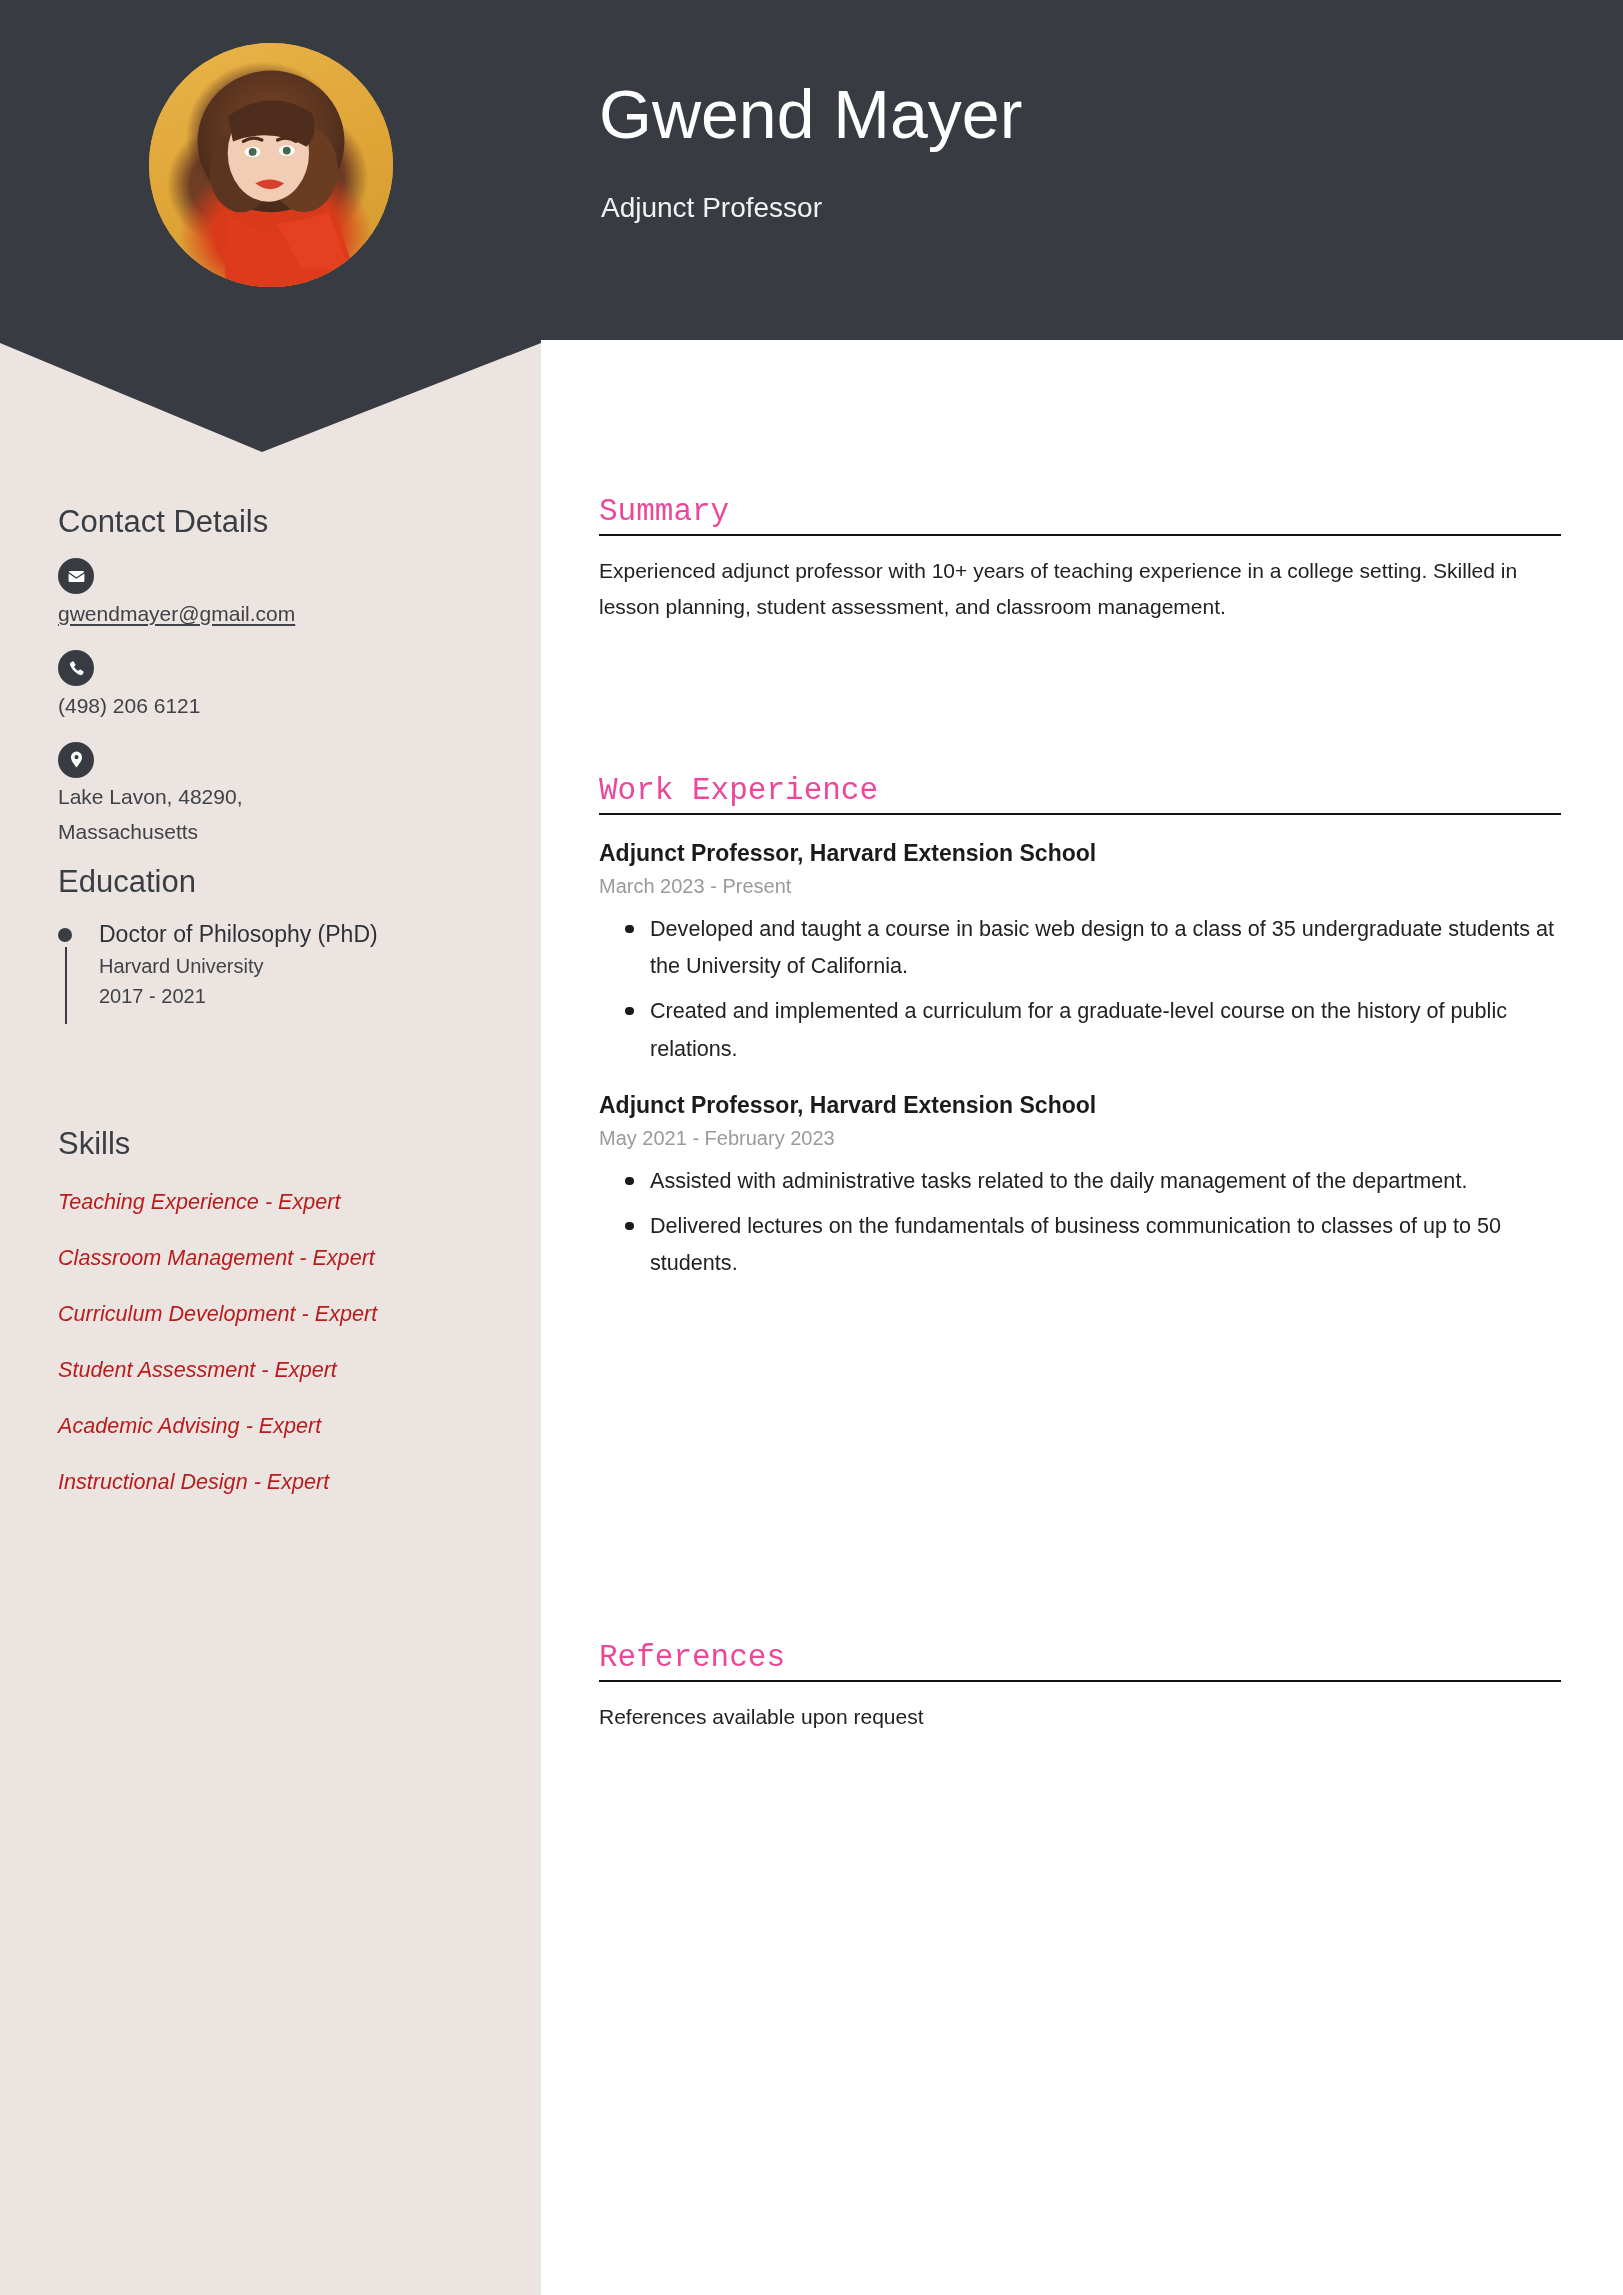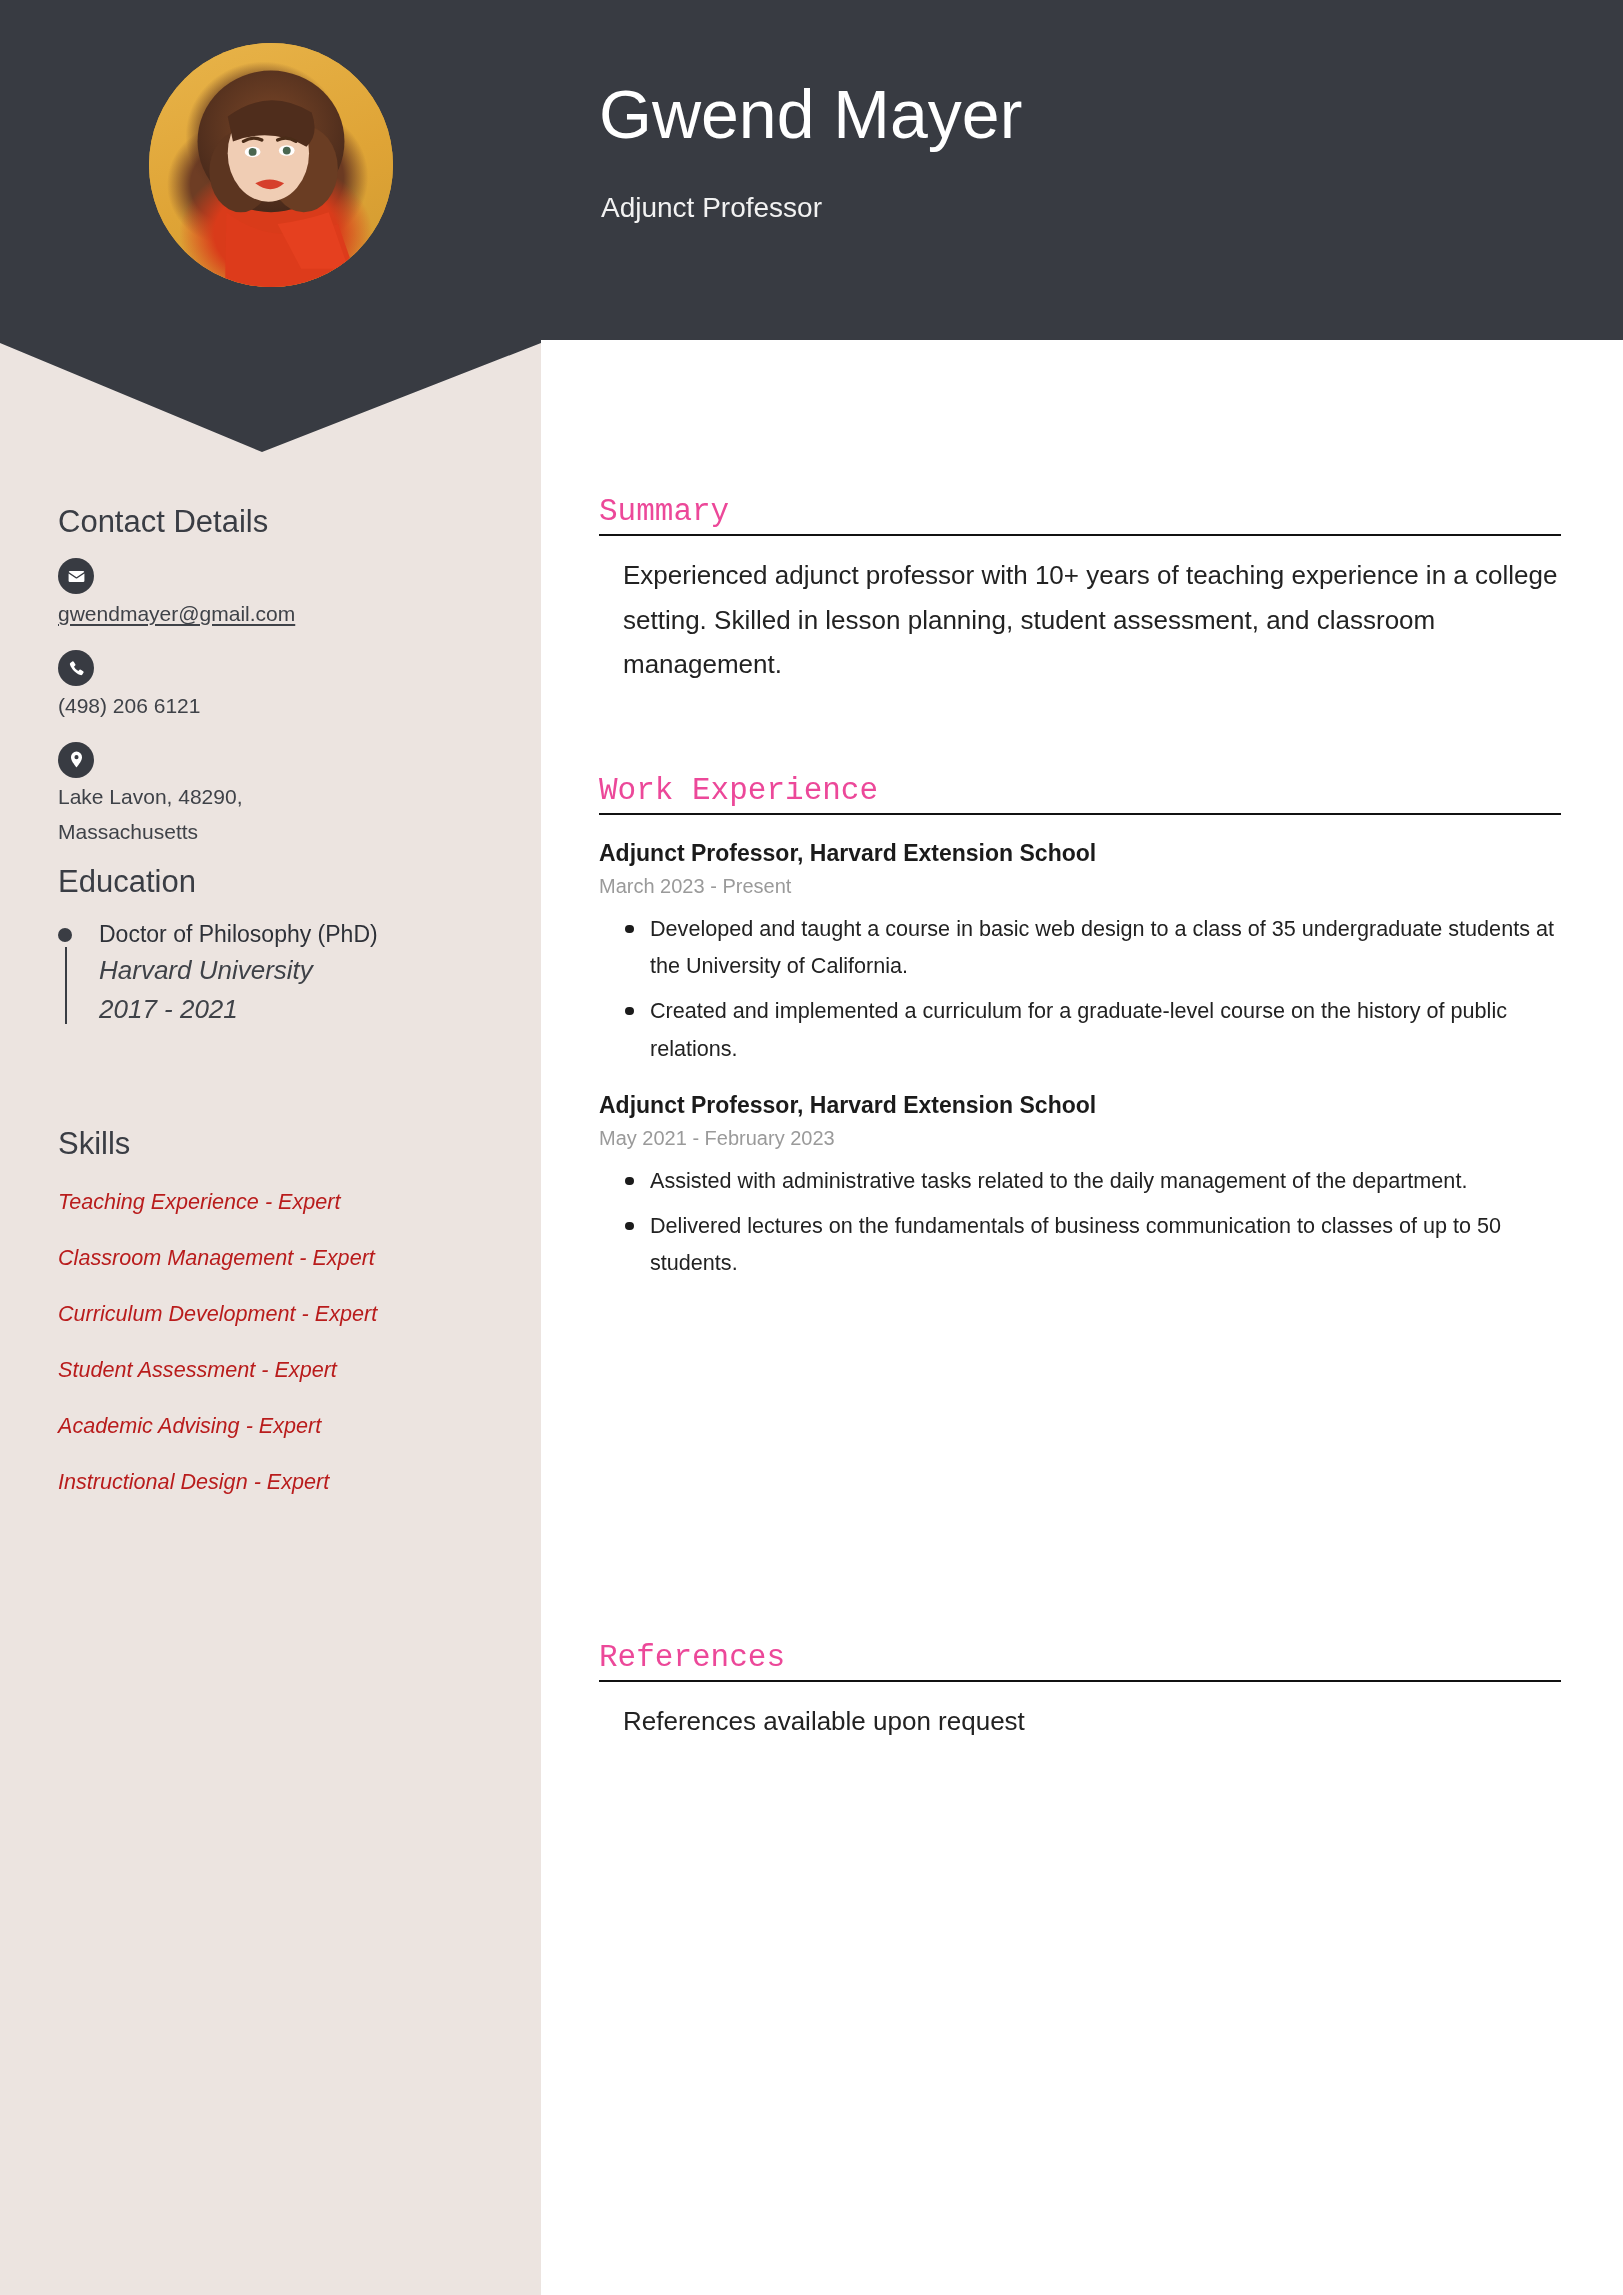--- a/index.html
+++ b/index.html
@@ -173,24 +173,23 @@
     width: 2px;
     height: 77px;
     background: #3a3d44;
   }
   .edu-degree {
     font-size: 23px;
     color: #2e3138;
     line-height: 1.42;
   }
   .edu-school, .edu-years {
-    font-size: 26px;
+    font-size: 20px;
     color: #3f4248;
     line-height: 1.5;
-    font-style: italic;
   }
 
   
   .skill-item {
     font-size: 21.6px;
     line-height: 1.48;
     color: #b91c1c;
     margin-top: 24px;
     max-width: 406px;
     font-style: italic;
@@ -214,25 +213,24 @@
     line-height: 1.18;
     font-family: Liberation Mono, monospace;
   }
   .heading-rule {
     width: 962px;
     height: 2px;
     background: #111111;
     margin-top: 3.3px;
   }
   .body-text {
-    font-size: 26px;
+    font-size: 21px;
     line-height: 1.72;
     color: #222222;
     margin-top: 17px;
-    margin-left: 24px;
   }
 
   .job { margin-top: 23.6px; }
   .job-title {
     font-size: 23px;
     font-weight: 700;
     color: #1b1b1b;
     line-height: 1.35;
   }
   .job-dates {

